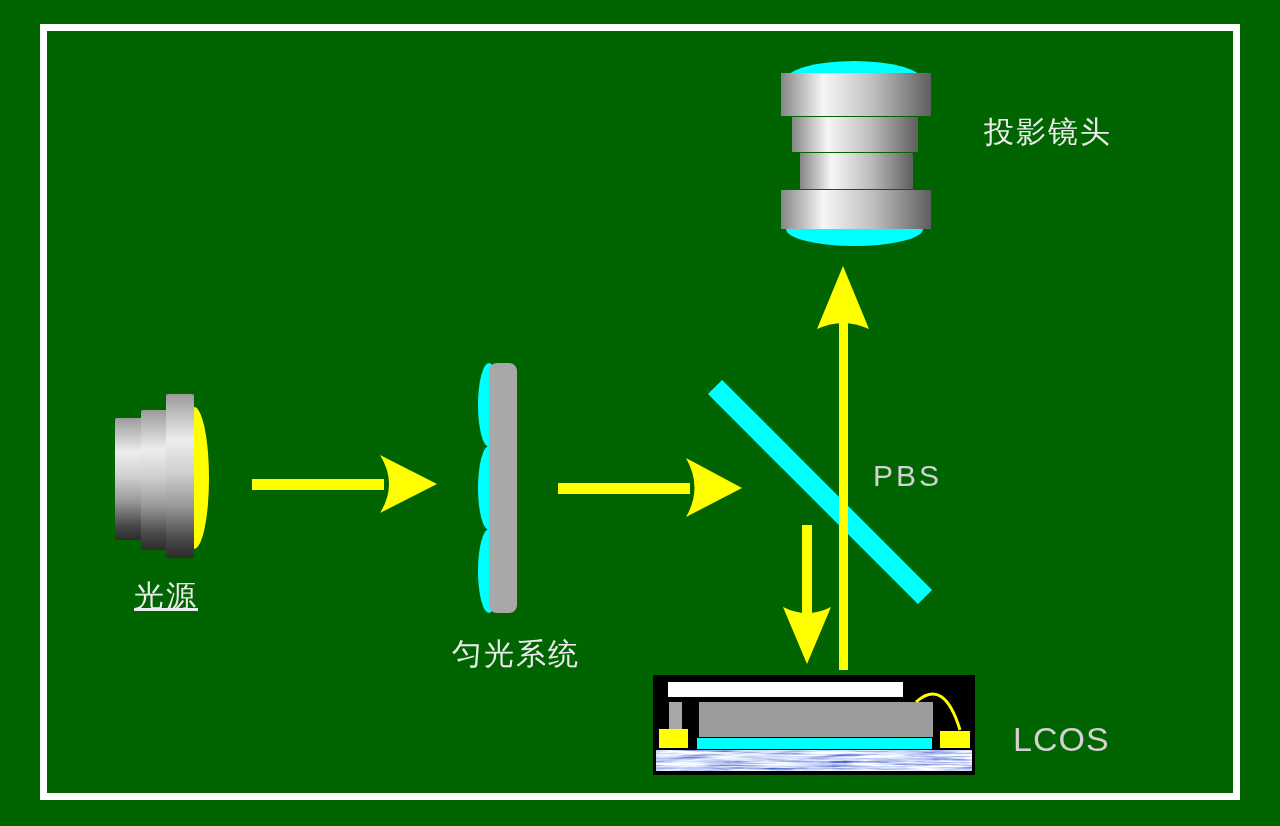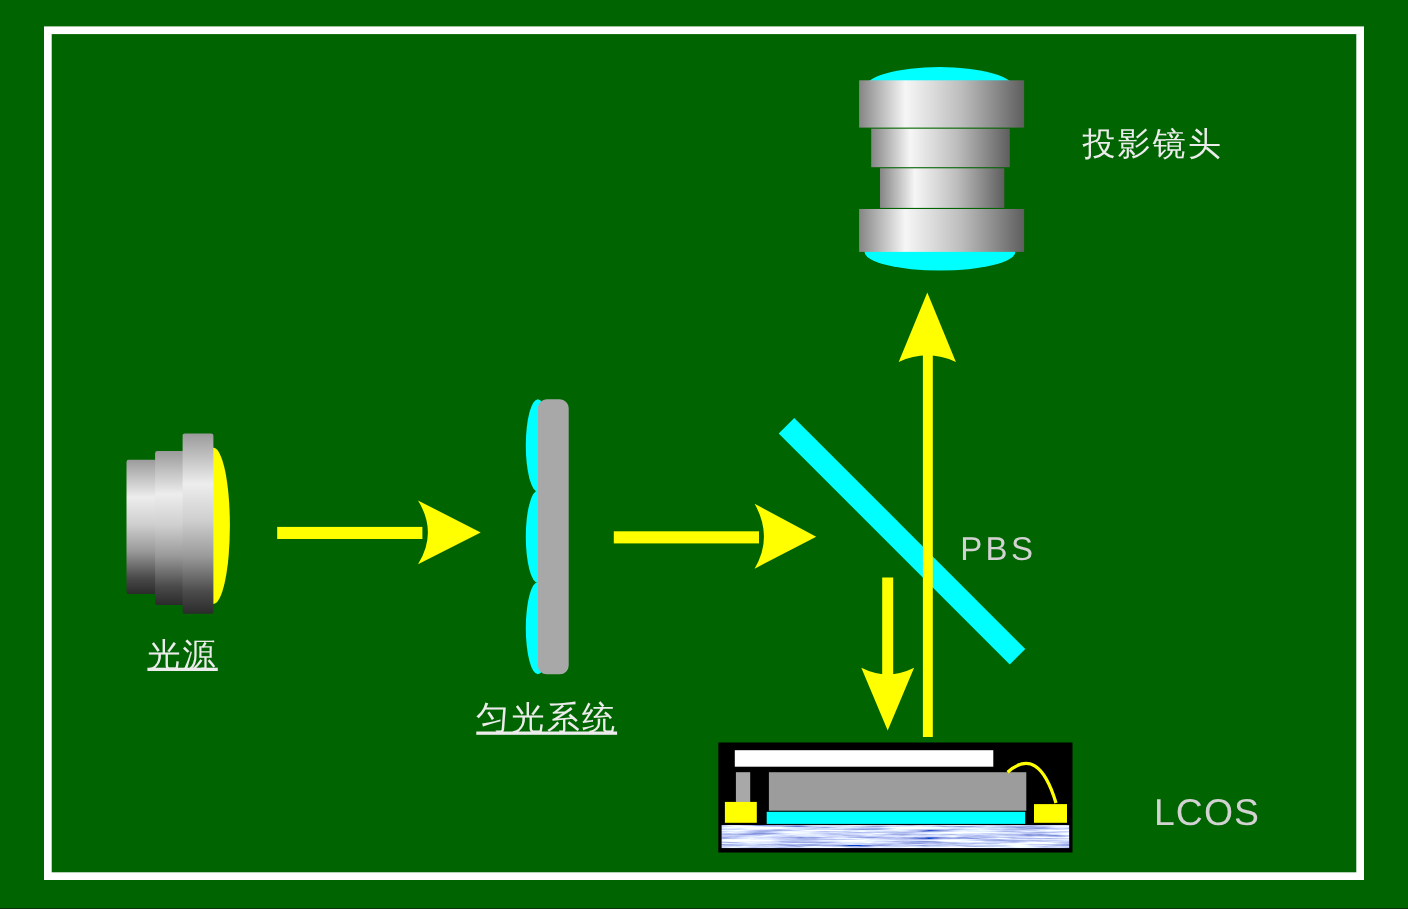--- a/index.html
+++ b/index.html
@@ -119,18 +119,18 @@
       <path d="M843,266 L817,329 Q843,317 869,329 Z"></path>
 
       <rect x="802" y="525" width="10" height="95"></rect>
       <path d="M807,664 L783,607 Q807,619 831,607 Z"></path>
     </g>
 
     <path d="M916,702 Q944,677 960,730" fill="none" stroke="#ffff00" stroke-width="3"></path>
   </svg>
 
   <div class="lbl lbl-cn" style="left:134px;top:581px;text-decoration:underline;">光源</div>
-  <div class="lbl lbl-cn" style="left:433px;top:639px;text-decoration:underline;">匀光系统</div>
-  <div class="lbl lbl-en" style="left:873px;top:461px;margin-top:24px;">PBS</div>
+  <div class="lbl lbl-cn" style="left:452px;top:639px;">匀光系统</div>
+  <div class="lbl lbl-en" style="left:873px;top:461px;">PBS</div>
   <div class="lbl lbl-cn" style="left:984px;top:117px;">投影镜头</div>
-  <div class="lbl lbl-en lbl-lcos" style="left:1049px;top:722px;">LCOS</div>
+  <div class="lbl lbl-en lbl-lcos" style="left:1013px;top:722px;">LCOS</div>
 
 </div>
 
 </body></html>

